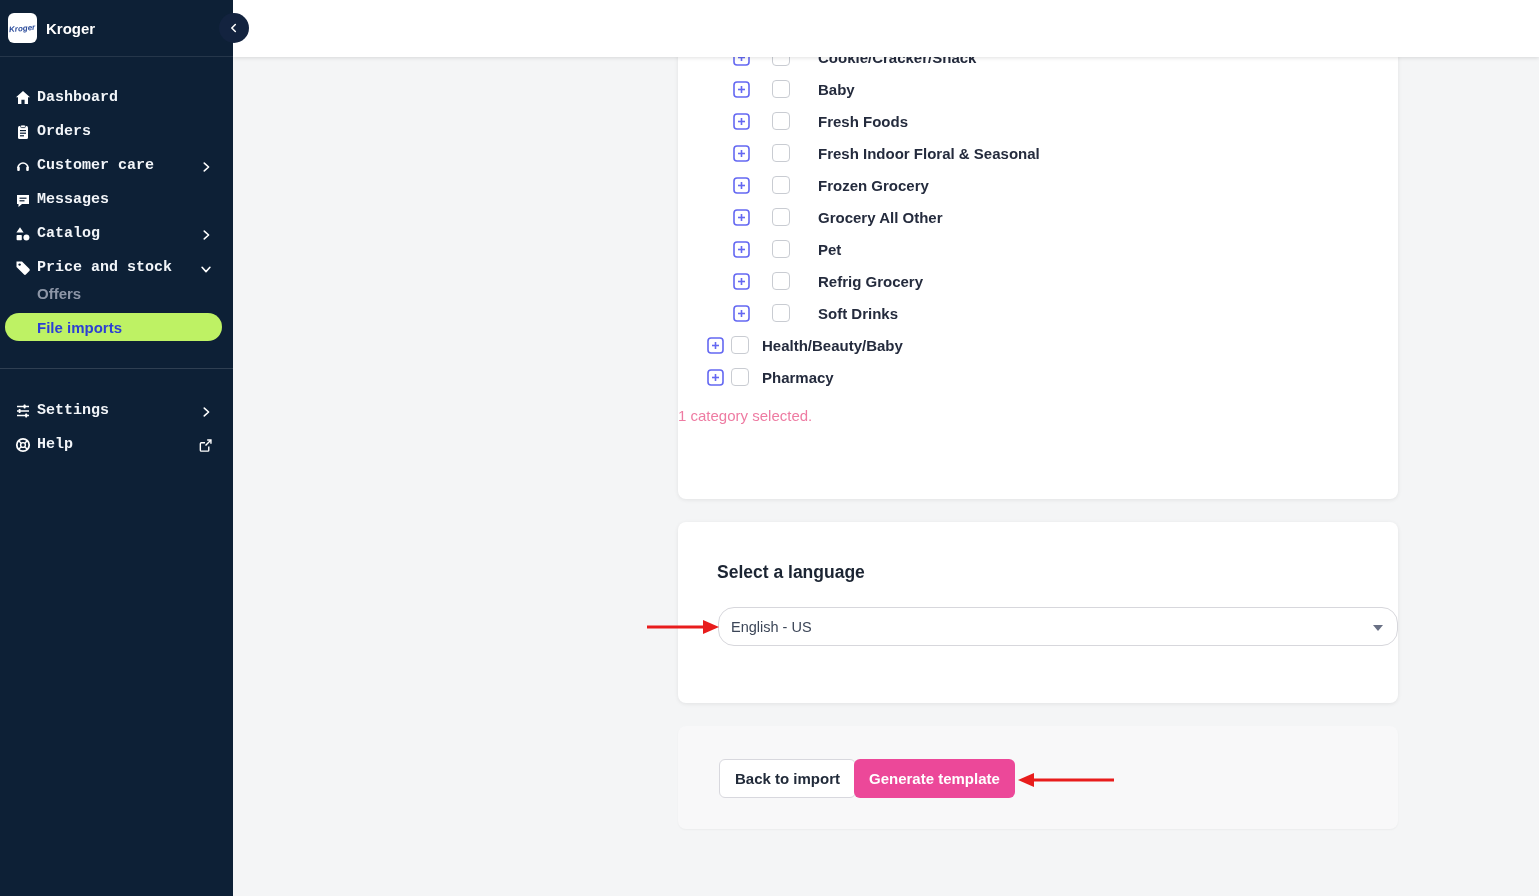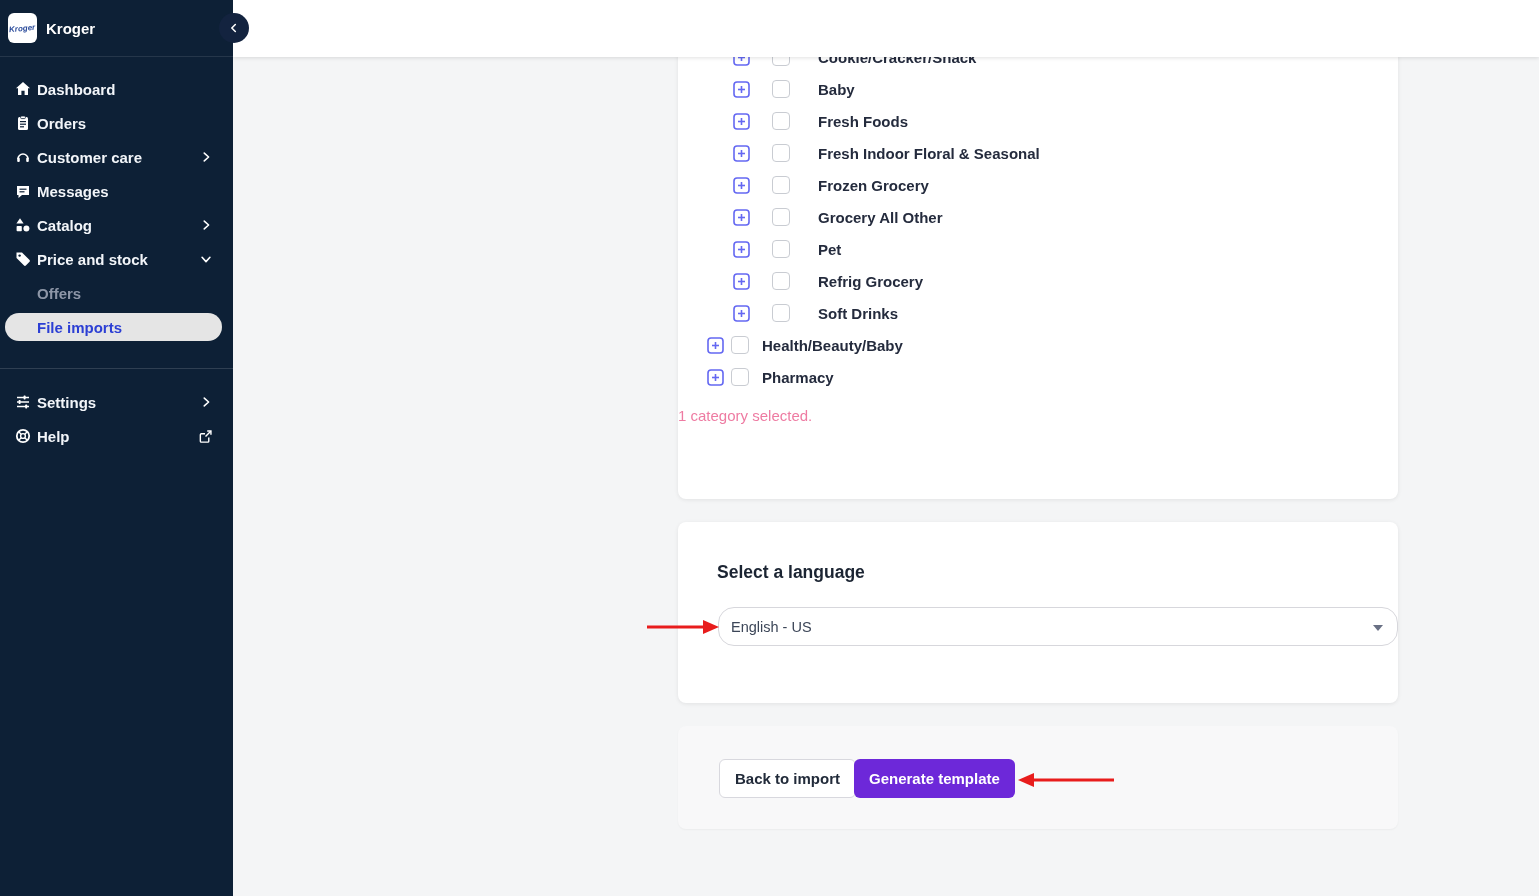--- a/index.html
+++ b/index.html
@@ -17,28 +17,28 @@
   .sidebar { position:absolute; left:0; top:0; width:233px; height:896px;
              background:#0d2036; z-index:30; color:#eef2f7; }
   .sb-header { position:relative; height:57px; border-bottom:1px solid rgba(255,255,255,.10);
                display:flex; align-items:center; }
   .logo-box { position:absolute; left:8px; top:13px; width:29px; height:30px;
               background:#ffffff; border-radius:6px; display:flex; align-items:center; justify-content:center; }
   .logo-text { font-size:8px; font-weight:700; font-style:italic; color:#2a4b9b; transform:rotate(-6deg); }
   .brand-name { margin-left:46px; font-size:15px; font-weight:700; color:#ffffff; }
 
   .sb-nav { position:absolute; left:0; top:72px; width:233px; }
-  .sb-item { position:relative; height:34px; display:flex; align-items:center; cursor:pointer; }
+  .sb-item { position:relative; height:34px; display:flex; align-items:flex-end; cursor:pointer;font-family:Liberation Mono, monospace; }
   .sb-item .ic { position:absolute; left:15px; width:16px; height:16px; display:flex; }
   .sb-item .lbl { margin-left:37px; font-size:15px; font-weight:600; color:#f2f5f9; }
   .sb-item .chev { position:absolute; right:20px; display:flex; }
 
   .sb-subitem { position:relative; height:26px; display:flex; align-items:center; cursor:pointer; margin-top:4px; }
   .sb-subitem .lbl { margin-left:37px; font-size:15px; font-weight:600; color:#8d96a7; }
-  .sb-subitem.active { height:28px; margin:7px 6px 0 5px; width:217px; background:#e5e5e5; border-radius:14px; }
+  .sb-subitem.active { height:28px; margin:7px 6px 0 5px; width:217px; background:#bef264; border-radius:14px; }
   .sb-subitem.active .lbl { margin-left:32px; color:#2c3fd4; font-weight:700; }
 
   .sb-divider { position:absolute; left:0; top:368px; width:233px; border-top:1px solid rgba(255,255,255,.14); }
   .sb-footer { position:absolute; left:0; top:385px; width:233px; }
 
   
   .main { position:absolute; left:233px; top:57px; width:1306px; height:839px; background:#f4f5f6; z-index:1; }
   .card { position:absolute; background:#ffffff; border-radius:8px; box-shadow:0 1px 4px rgba(0,0,0,.08); }
 
   .card-tree { left:445px; top:-27px; width:720px; height:469px; }
@@ -56,21 +56,21 @@
   .lang-select { position:absolute; left:40px; top:85px; width:680px; height:39px; background:#fff;
                  border:1px solid #d7d7dc; border-radius:16px; display:flex; align-items:center; cursor:pointer; }
   .lang-value { margin-left:12px; font-size:14.5px; color:#3c4658; }
   .lang-caret { position:absolute; right:14px; top:17px; width:0; height:0;
                 border-left:5px solid transparent; border-right:5px solid transparent; border-top:6px solid #697084; }
 
   .card-actions { left:445px; top:669px; width:720px; height:103px; background:#f8f8f9; box-shadow:0 1px 2px rgba(0,0,0,.04); }
   .btn { position:absolute; top:33px; height:39px; border-radius:6px; font-size:15px; font-weight:600;
          font-family:"Liberation Sans", sans-serif; display:flex; align-items:center; padding:8px 15px; cursor:pointer; }
   .btn-back { left:41px; background:#ffffff; border:1px solid #d8d8de; color:#222b3a; }
-  .btn-generate { left:176px; background:#6d28d9; border:none; color:#ffffff; }
+  .btn-generate { left:176px; background:#ec4899; border:none; color:#ffffff; }
 
   .annot { position:absolute; z-index:50; pointer-events:none; }
 </style>
 </head>
 <body>
 
 <div id="app">
 
   <div class="topbar"></div>
 

